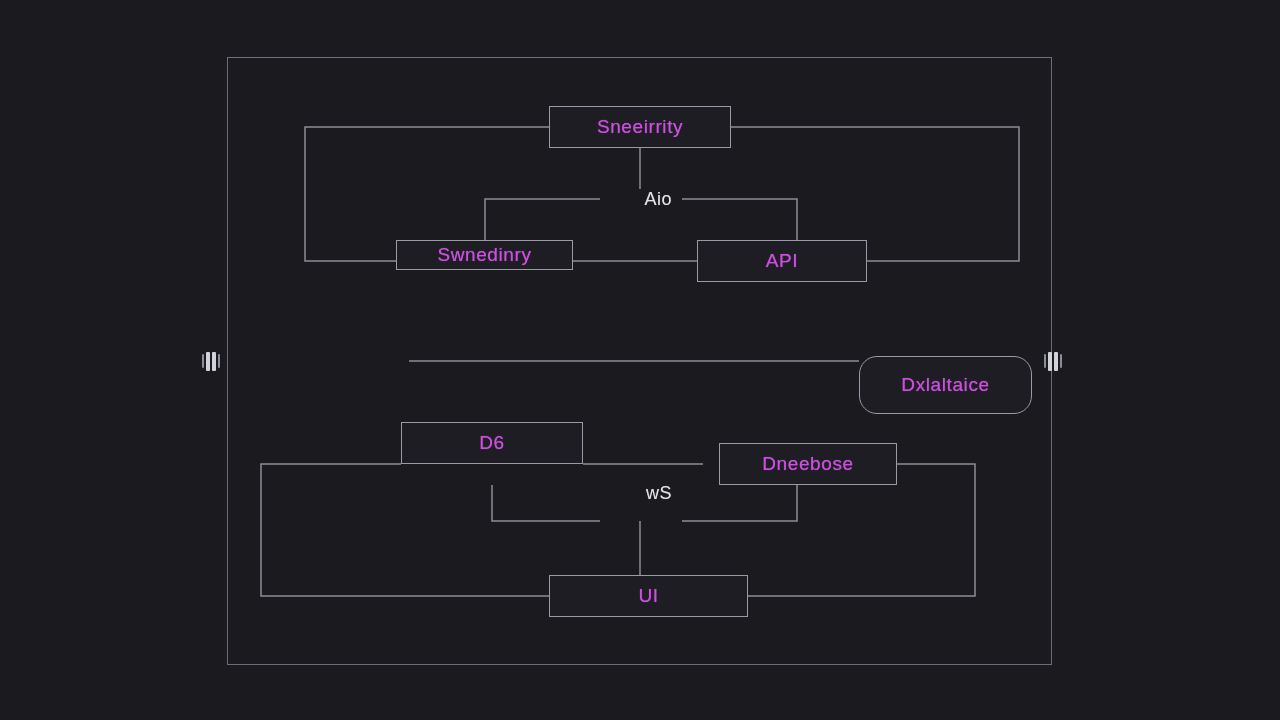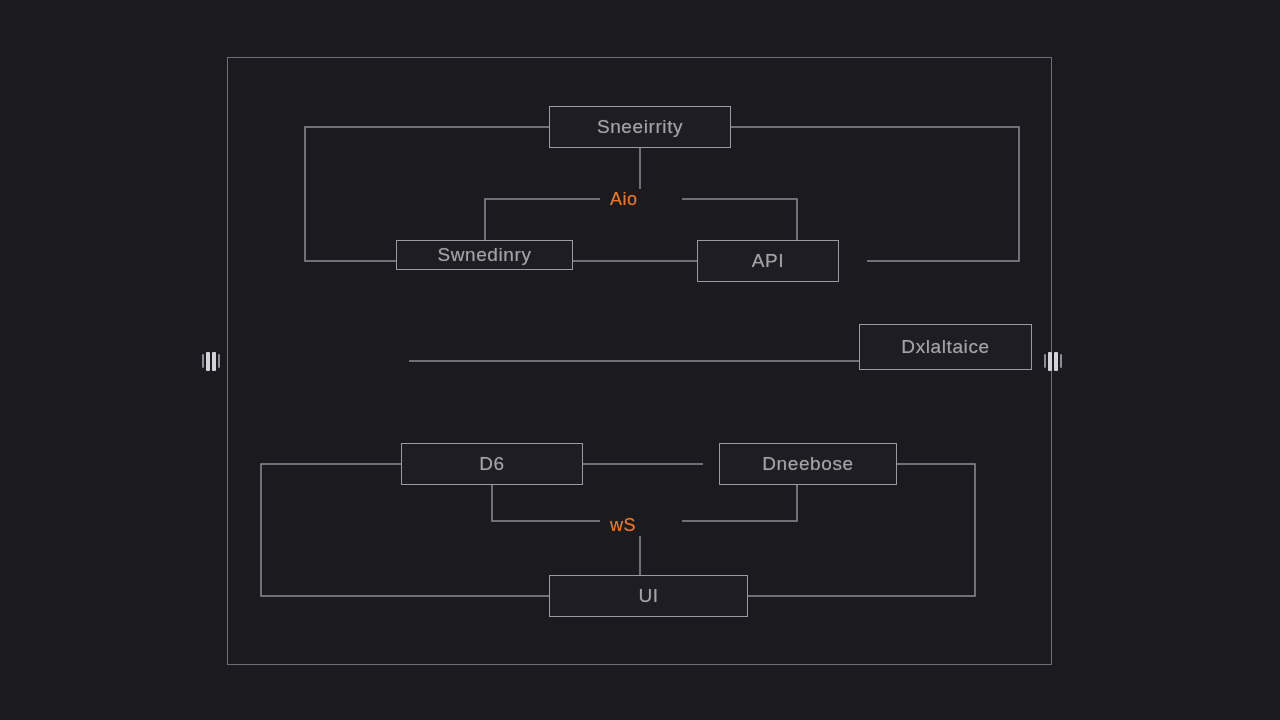--- a/index.html
+++ b/index.html
@@ -32,40 +32,40 @@
     position: absolute;
     box-sizing: border-box;
     border: 1.5px solid #6e6e78;
     background: transparent;
   }
   .node {
     position: absolute;
     box-sizing: border-box;
     border: 1.5px solid #9a9aa4;
     background: #1d1d23;
-    color: #a3a3a3;
+    color: #d946ef;
     display: flex;
     align-items: center;
     justify-content: center;
     font-size: 19px;
     letter-spacing: 0.6px;
     text-shadow: 0 0 1px rgba(255,255,255,0.35);
   }
   .node-label {
     filter: blur(0.45px);
     white-space: nowrap;
   }
   .inline-label {
     position: absolute;
-    color: #f97316;
+    color: #e5e5e5;
     font-size: 18px;
     letter-spacing: 0.5px;
     display: flex;
     align-items: center;
-    justify-content: flex-start;
+    justify-content: flex-end;
     text-shadow: 0 0 1px rgba(255,255,255,0.3);
   }
   .inline-label span {
     filter: blur(0.45px);
     background: #1a1a1f;
     padding: 0 10px;
   }
   .endcap {
     position: absolute;
     display: flex;
@@ -108,40 +108,40 @@
     </svg>
 
   <div class="frame" style="left: 227px; top: 57px; width: 825px; height: 608px;"></div>
 
   <div class="node" style="left: 549px; top: 106px; width: 182px; height: 42px;">
     <span class="node-label">Sneeirrity</span>
   </div>
   <div class="node" style="left: 396px; top: 240px; width: 177px; height: 30px;">
     <span class="node-label">Swnedinry</span>
   </div>
-  <div class="node" style="left: 697px; top: 240px; width: 142px; height: 42px; text-align: center;">
+  <div class="node" style="left: 697px; top: 240px; width: 170px; height: 42px; text-align: center;">
     <span class="node-label">API</span>
   </div>
-  <div class="node" style="left: 859px; top: 324px; width: 173px; height: 46px;">
+  <div class="node" style="left: 859px; top: 356px; width: 173px; height: 58px; border-radius: 18px;">
     <span class="node-label">Dxlaltaice</span>
   </div>
-  <div class="node" style="left: 401px; top: 443px; width: 182px; height: 42px;">
+  <div class="node" style="left: 401px; top: 422px; width: 182px; height: 42px;">
     <span class="node-label">D6</span>
   </div>
   <div class="node" style="left: 719px; top: 443px; width: 178px; height: 42px;">
     <span class="node-label">Dneebose</span>
   </div>
   <div class="node" style="left: 549px; top: 575px; width: 199px; height: 42px;">
     <span class="node-label">UI</span>
   </div>
 
   <div class="inline-label" style="left: 600px; top: 186px; width: 82px; height: 26px;">
     <span>Aio</span>
   </div>
-  <div class="inline-label" style="left: 600px; top: 512px; width: 82px; height: 26px;">
+  <div class="inline-label" style="left: 600px; top: 480px; width: 82px; height: 26px;">
     <span>wS</span>
   </div>
 
   <div class="endcap" style="left: 202px; top: 348px;">
     <i class="thin"></i>
     <i></i>
     <i></i>
     <i class="thin"></i>
   </div>
   <div class="endcap" style="left: 1044px; top: 348px;">

